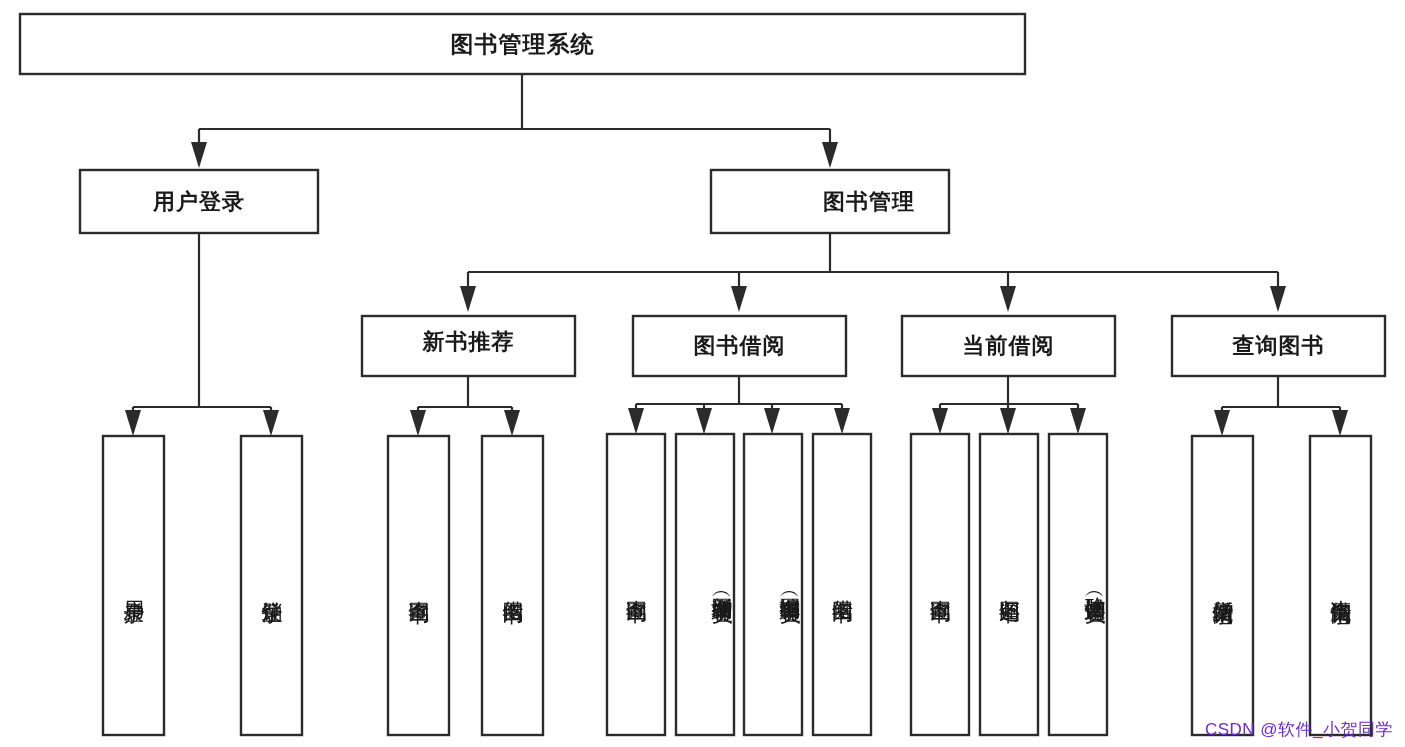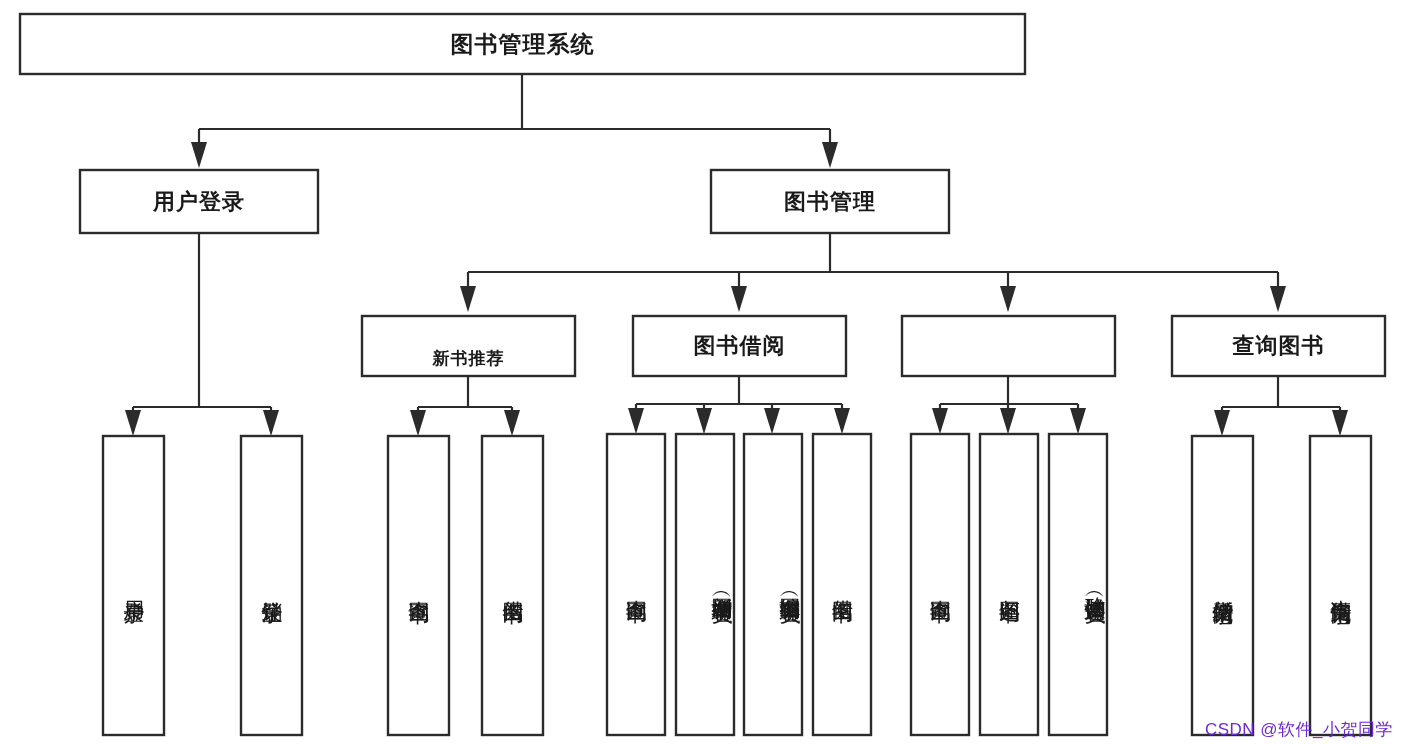--- a/index.html
+++ b/index.html
@@ -170,24 +170,25 @@
       <rect class="node-rect" x="1049" y="434" width="58" height="301"></rect>
 
       <rect class="node-rect" x="1192" y="436" width="61" height="299"></rect>
       <rect class="node-rect" x="1310" y="436" width="61" height="299"></rect>
     </g>
   </svg>
 
   <div class="hnode-text" style="left:20px; top:14px; width:1005px; height:60px; font-size:23px;">图书管理系统</div>
 
   <div class="hnode-text" style="left:80px; top:170px; width:238px; height:63px; font-size:22px;">用户登录</div>
-  <div class="hnode-text" style="left:711px; top:170px; width:238px; height:63px; font-size:22px;">图书管理</div>
-
-  <div class="hnode-text" style="left:362px; top:328px; width:213px; height:60px; font-size:17px;">新书推荐</div>
+  <div class="hnode-text" style="left:711px; top:170px; width:238px; height:63px; font-size:22px;padding-left:39px;">图书管理</div>
+
+  <div class="hnode-text" style="left:362px; top:312px; width:213px; height:60px; font-size:22px;">新书推荐</div>
   <div class="hnode-text" style="left:633px; top:316px; width:213px; height:60px; font-size:22px;text-align:center;">图书借阅</div>
+  <div class="hnode-text" style="left:902px; top:316px; width:213px; height:60px; font-size:22px;">当前借阅</div>
   <div class="hnode-text" style="left:1172px; top:316px; width:213px; height:60px; font-size:22px;">查询图书</div>
 
   <div class="vnode-text" style="left:103px; top:436px; width:61px; height:299px;">用户登录</div>
   <div class="vnode-text" style="left:241px; top:436px; width:61px; height:299px;">注销登录</div>
 
   <div class="vnode-text" style="left:388px; top:436px; width:61px; height:299px;">查询图书</div>
   <div class="vnode-text" style="left:482px; top:436px; width:61px; height:299px;">借阅图书</div>
 
   <div class="vnode-text" style="left:607px; top:434px; width:58px; height:301px;">查询图书</div>
   <div class="vnode-text" style="left:676px; top:434px; width:58px; height:301px; align-items:flex-start;">新增图书（管理员）</div>

